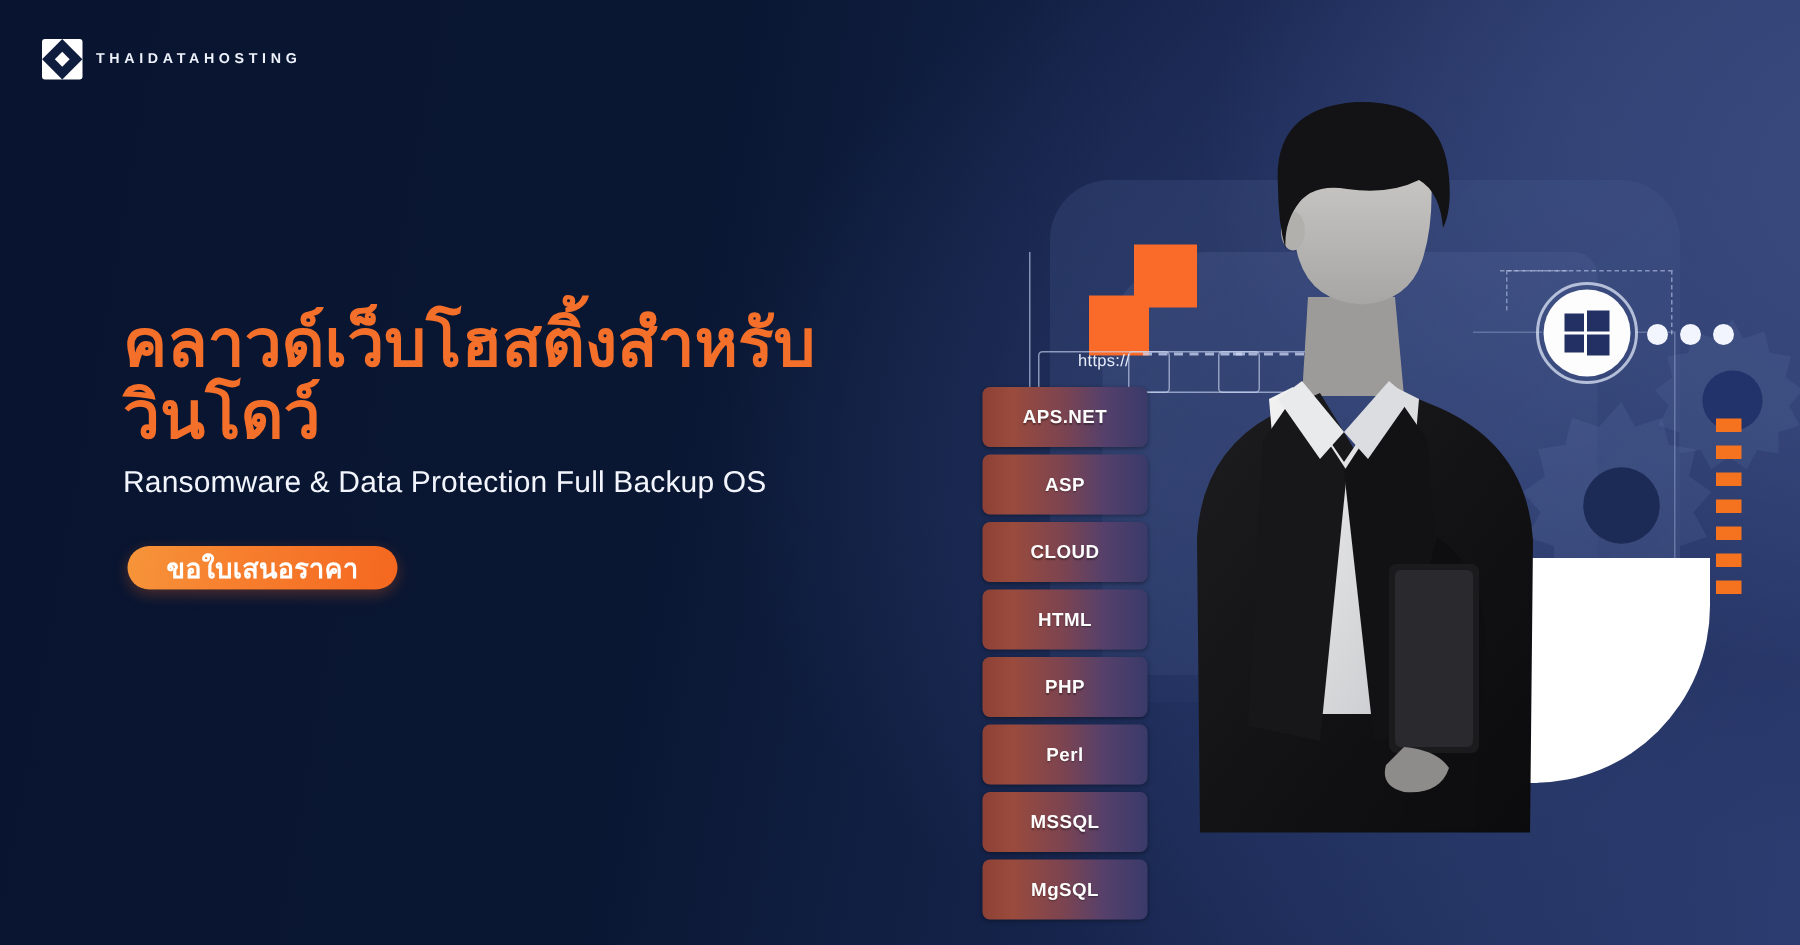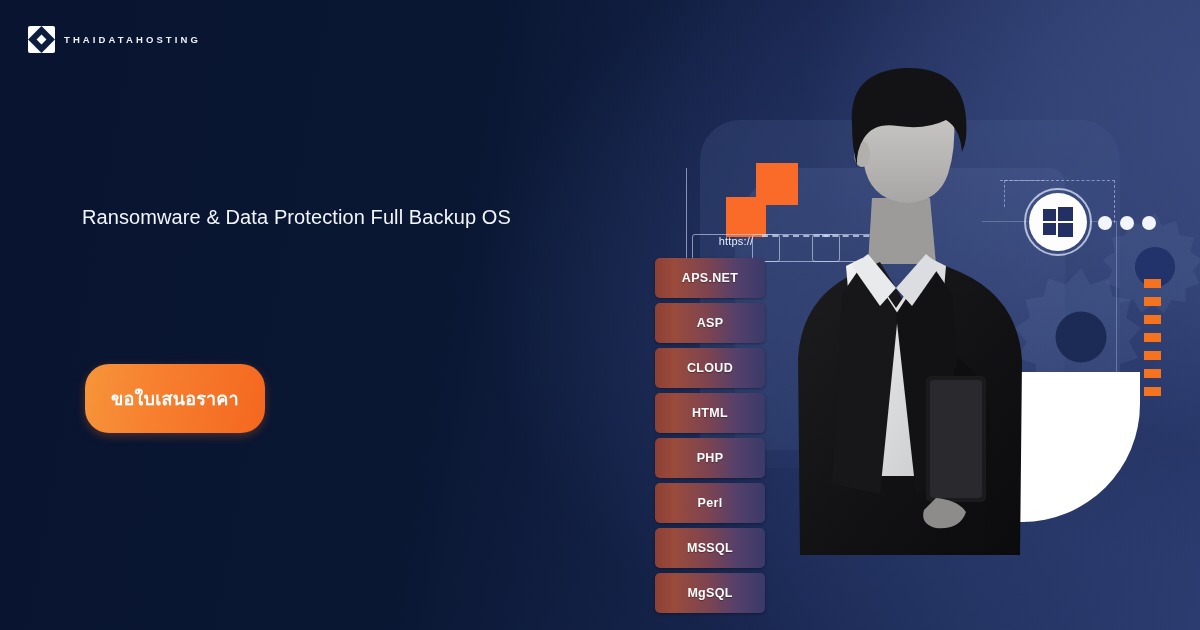--- a/index.html
+++ b/index.html
@@ -141,21 +141,21 @@
     color:#f4702a;font-size:44px;font-weight:bold;letter-spacing:0px;
     margin:0 0 10px 0;line-height:1.08;
     font-family:"Liberation Sans","DejaVu Sans",sans-serif;
   }
   .subline{
     color:#f2f5fc;font-size:20px;font-weight:500;margin:0;letter-spacing:.1px;
     font-family:"Liberation Sans",sans-serif;
   }
   .cta{
     position:absolute;left:85px;top:364px;
-    min-width:170px;padding:20px 26px;border:none;border-radius:24px;
+    min-width:170px;padding:0 26px;border:none;border-radius:24px;
     background:linear-gradient(100deg,#f6953a 0%,#f7802f 38%,#f4671f 100%);
     color:#ffffff;font-size:18px;font-weight:bold;letter-spacing:.2px;
     font-family:"Liberation Sans","DejaVu Sans",sans-serif;
     cursor:pointer;box-shadow:0 3px 10px rgba(244,103,31,0.30);
   }
 </style>
 </head>
 <body>
 
 <div class="banner">
@@ -309,18 +309,19 @@
       <div class="dia"></div>
       <div class="core"></div>
     </div>
     <div class="logo-text">
       <span>THAIDATA</span>
       <span>HOSTING</span>
     </div>
   </div>
 
   <div class="copy">
+    <div class="headline">คลาวด์เว็บโฮสติ้งสำหรับวินโดว์</div>
     <div class="subline">Ransomware &amp; Data Protection Full Backup OS</div>
   </div>
 
   <button class="cta">ขอใบเสนอราคา</button>
 
 </div>
 
 </body></html>

